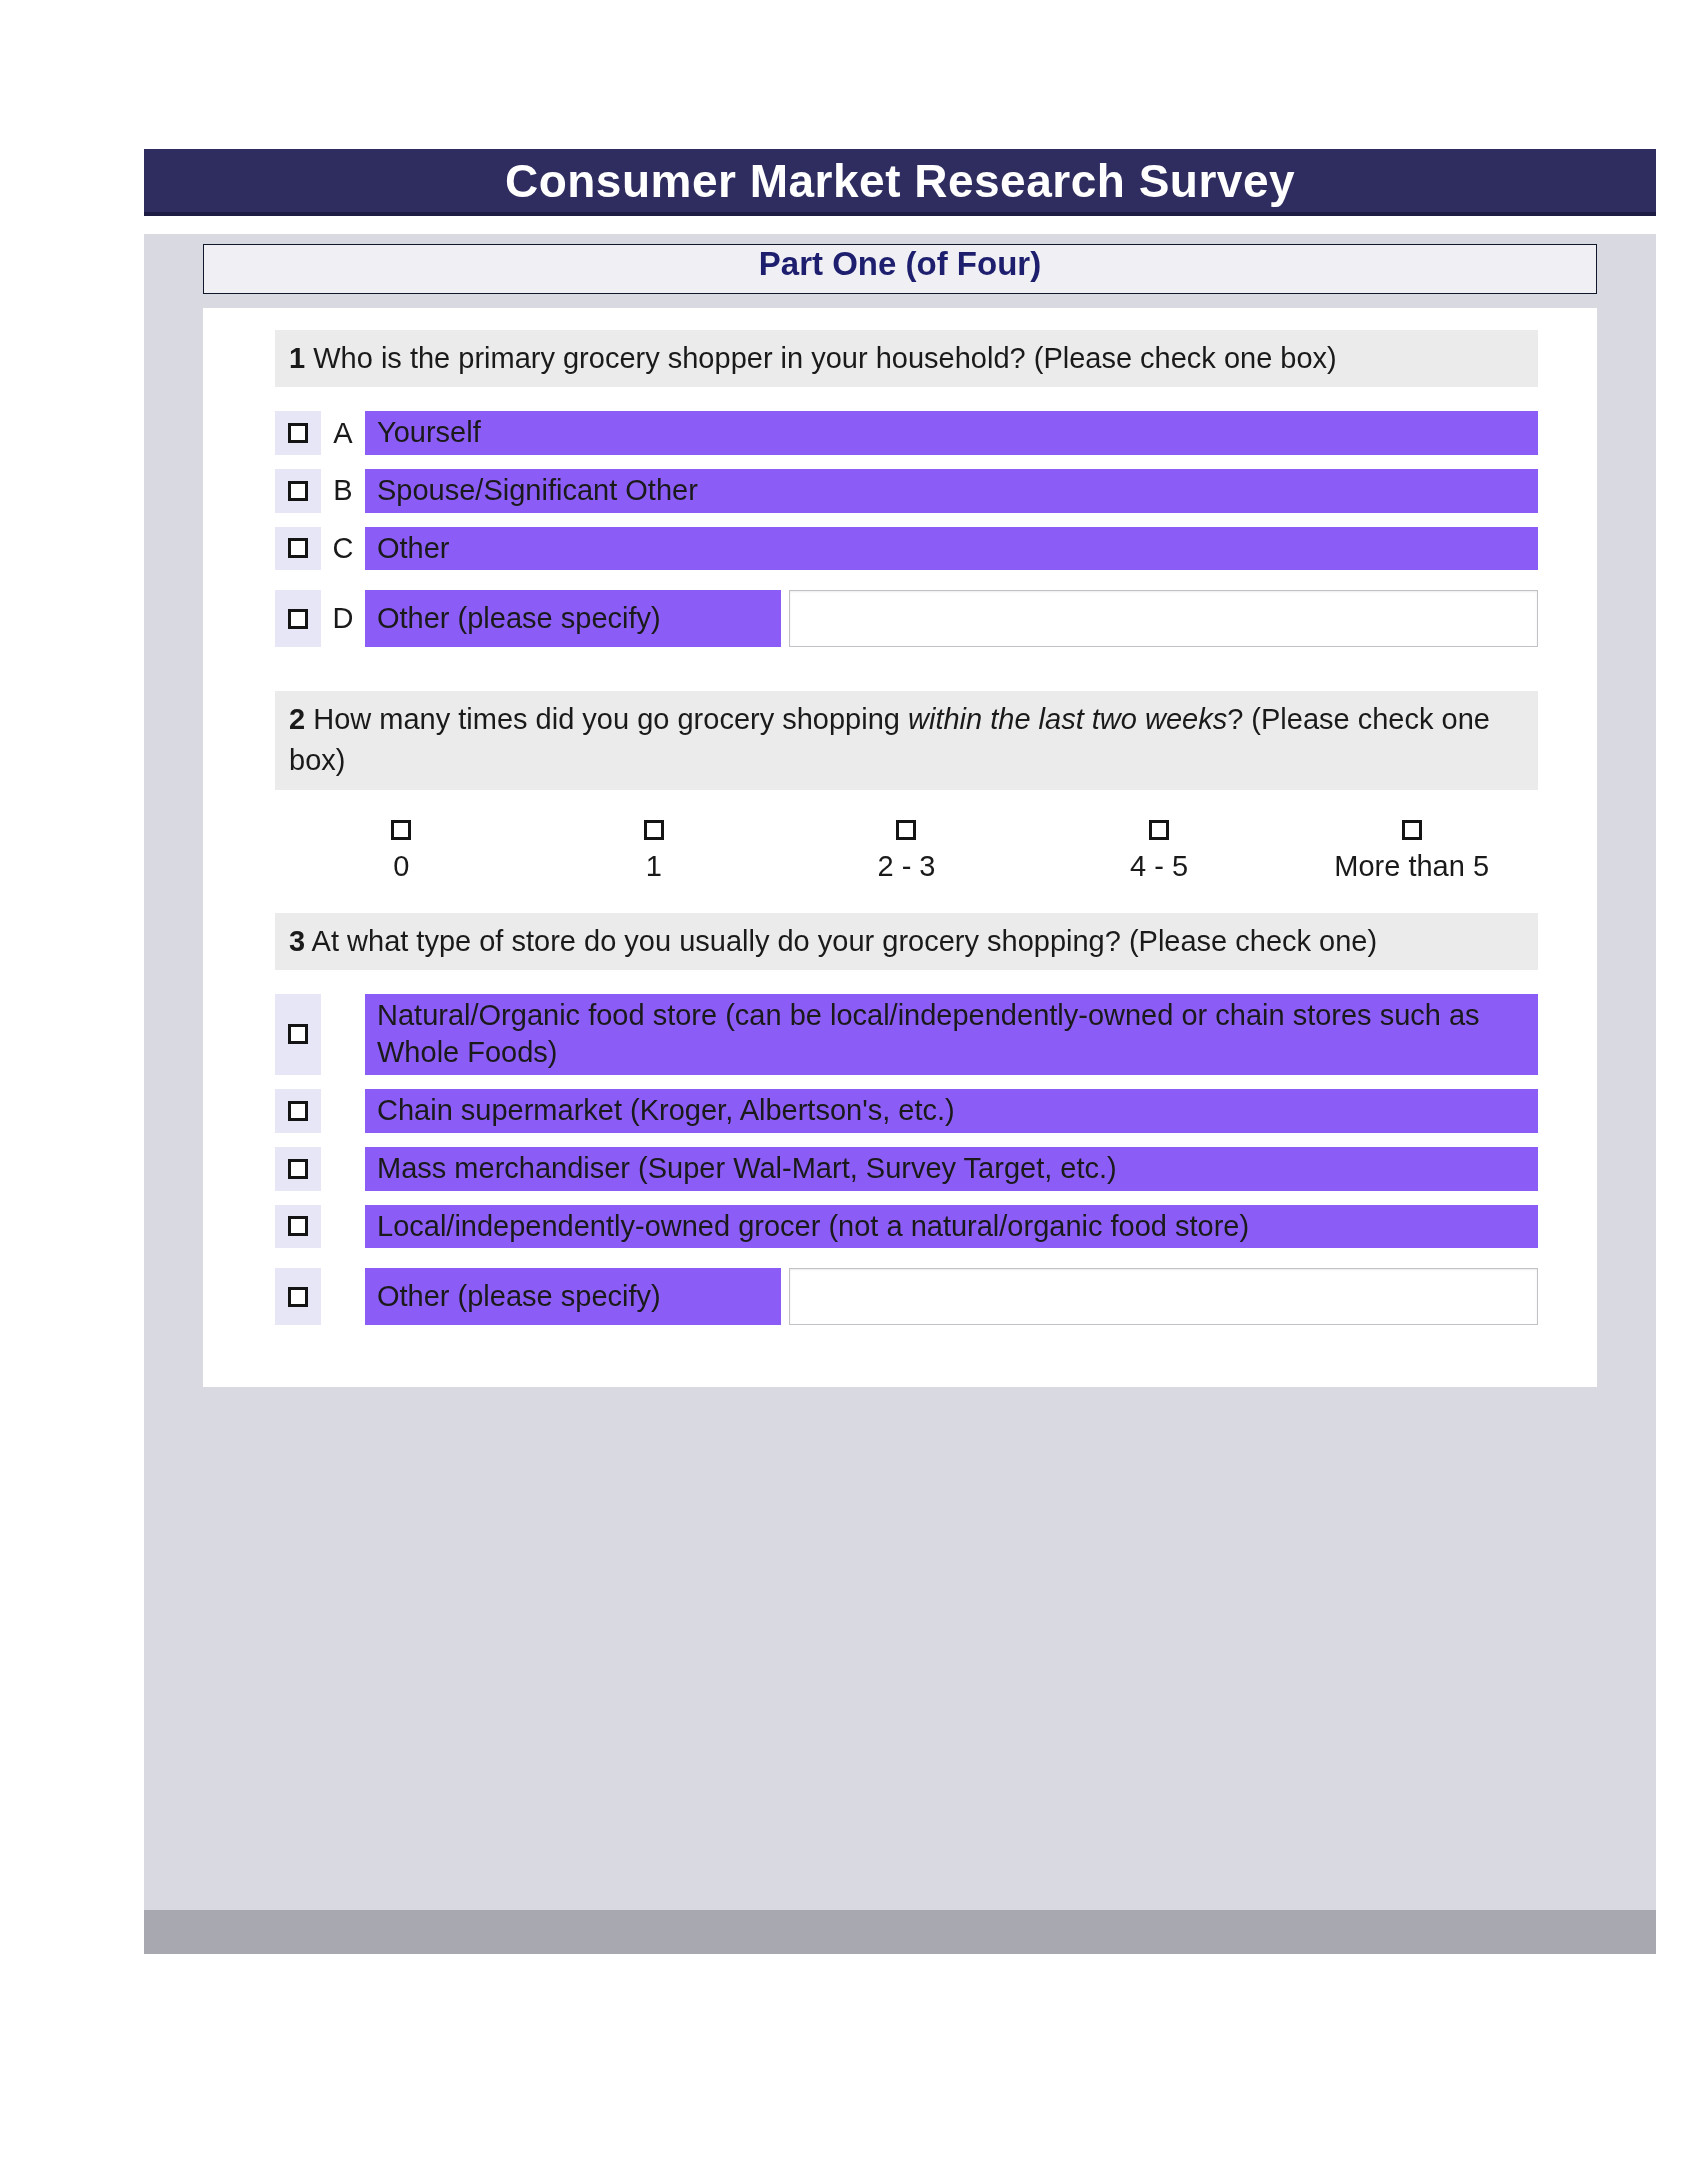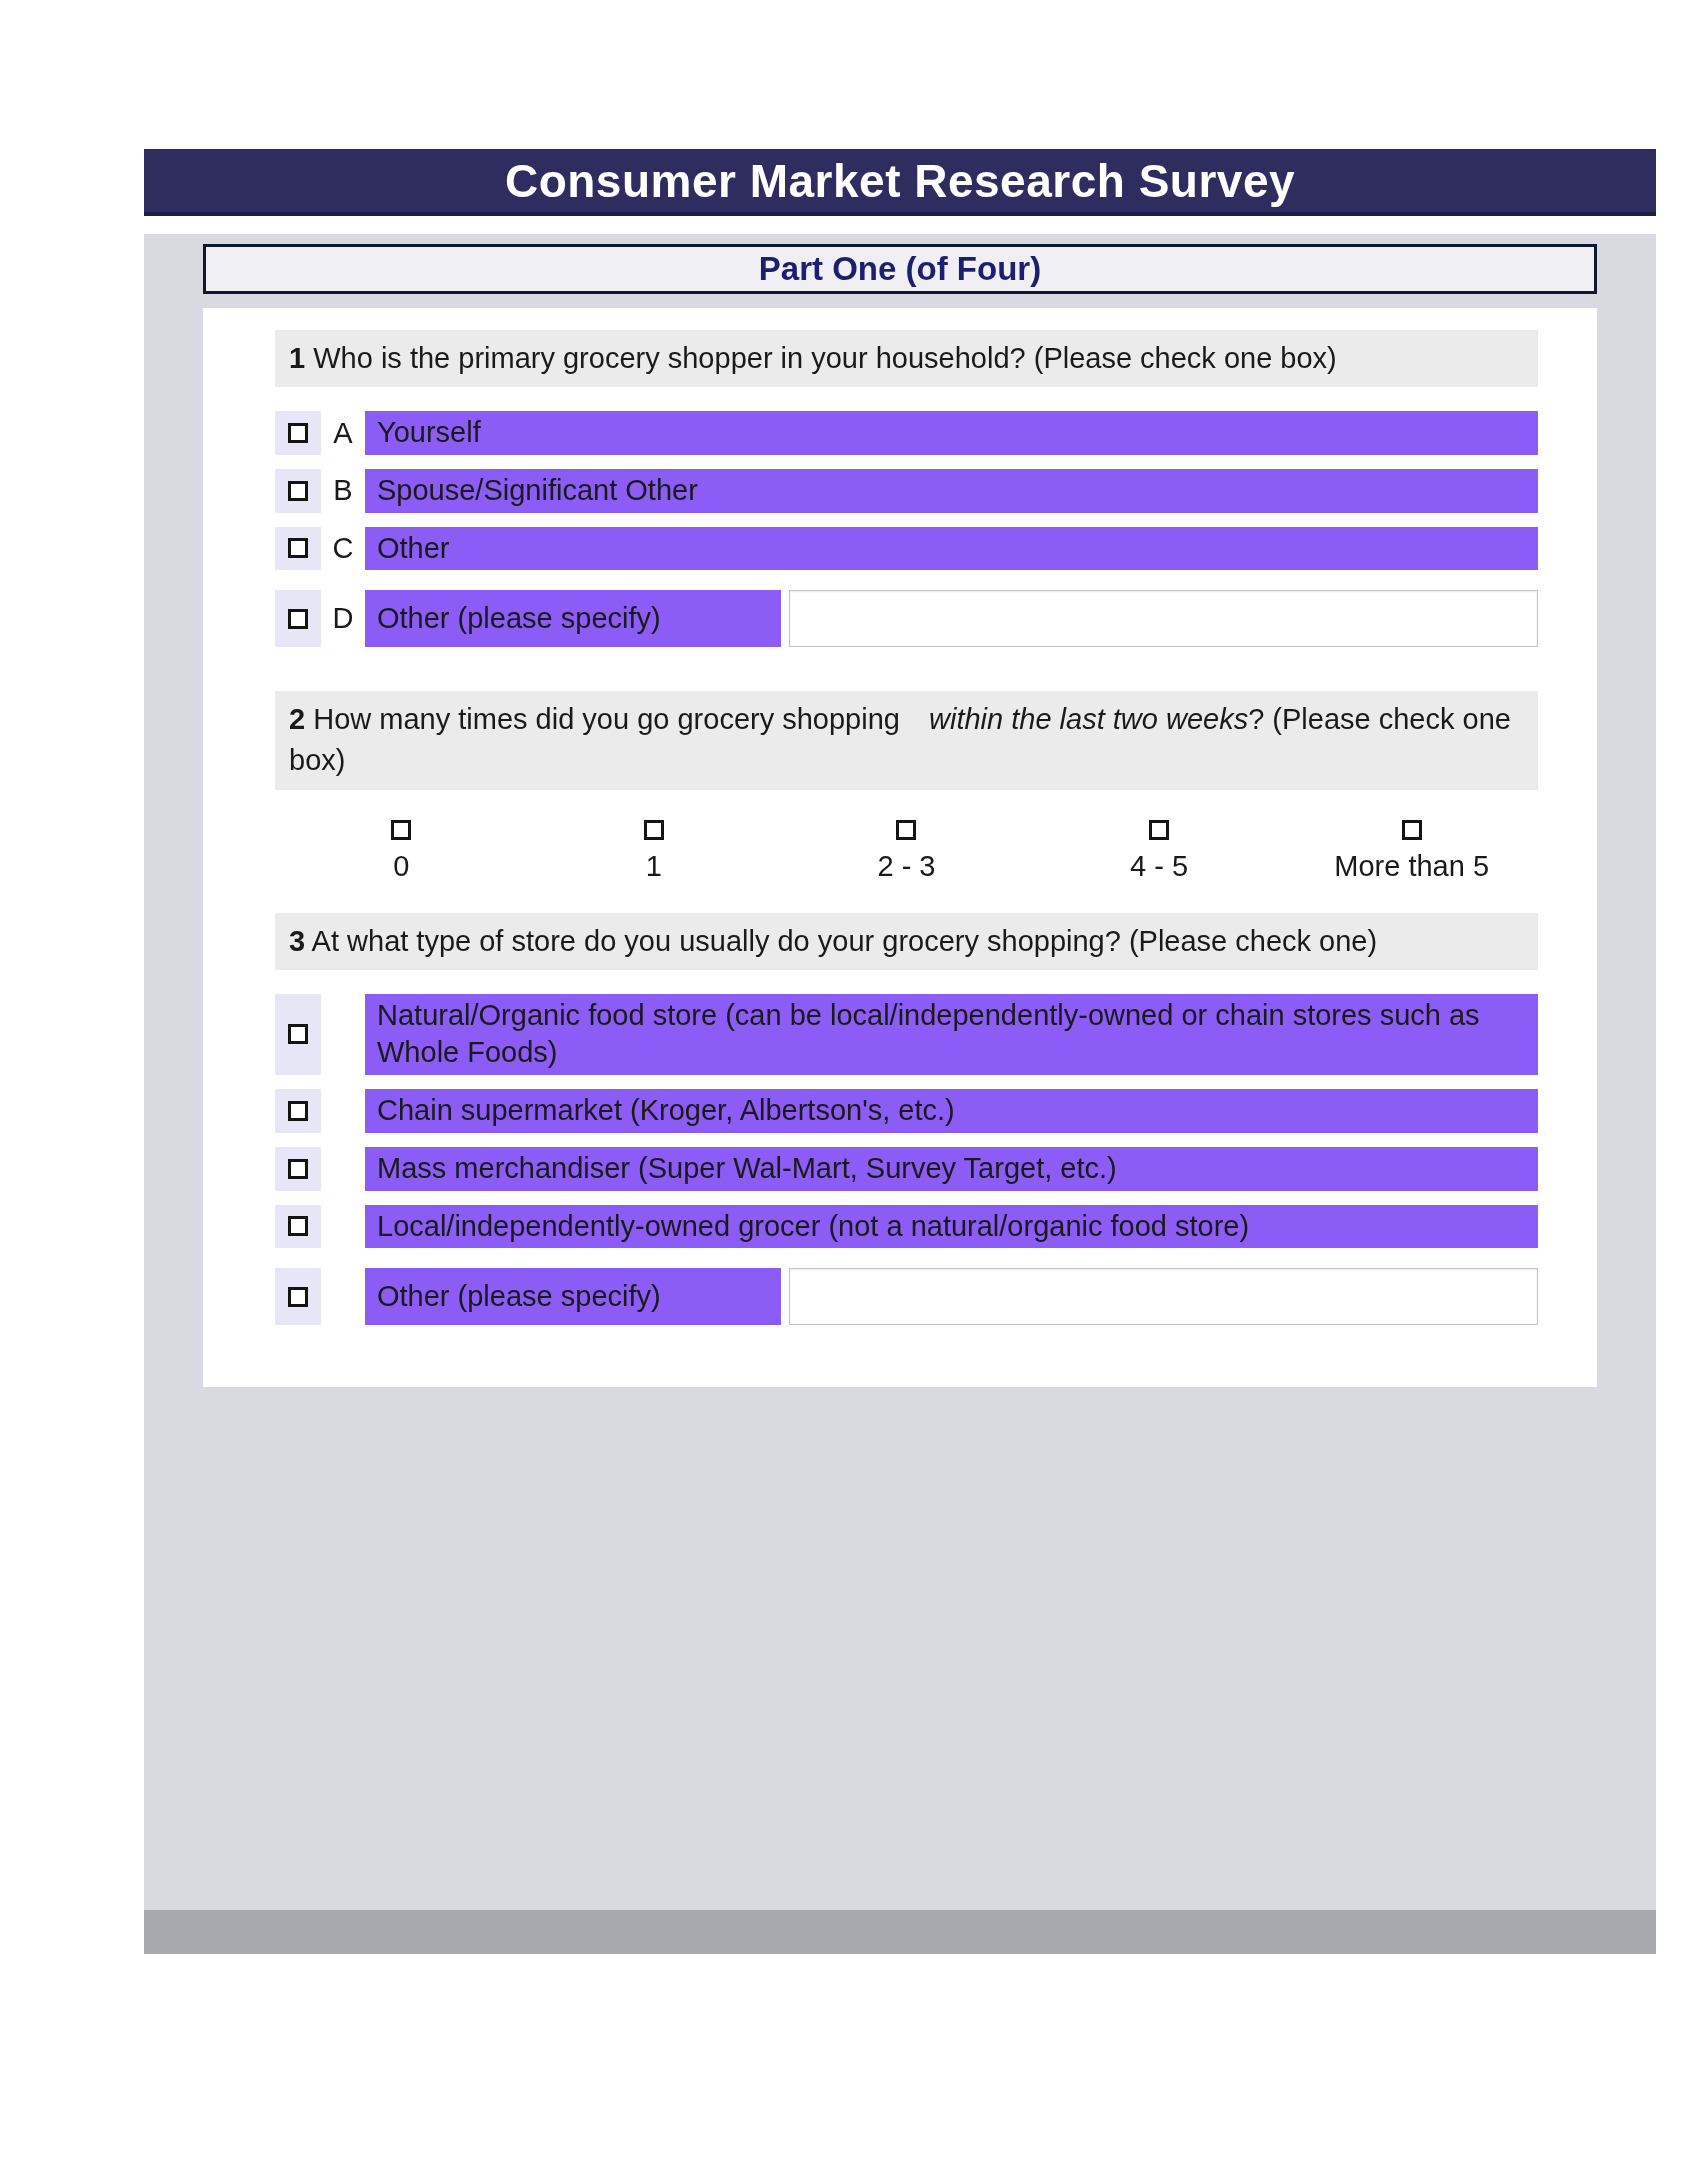--- a/index.html
+++ b/index.html
@@ -16,32 +16,32 @@
   .header-bar {
     height:67px; background:#2f2d60; border-bottom:4px solid #1d1c42;
     display:flex; align-items:center; justify-content:center;
   }
   .header-title { color:#ffffff; font-weight:bold; font-size:46px; letter-spacing:0.5px; }
 
   
   .content { margin-top:18px; background:#d9d9e2; height:1720px; position:relative; overflow:hidden; }
 
   .part-bar {
-    margin:10px 59px 0; height:50px; background:#efeff4; border:3px solid #0f172a;
-    display:flex; align-items:center; justify-content:center;
+    margin:10px 59px 0; height:50px; background:#efeff4; border:1px solid #0f172a;
+    display:flex; justify-content:center;
   }
   .part-title { color:#1e1e6e; font-weight:bold; font-size:33px; }
 
   .panel { margin:14px 59px 0; background:#ffffff; padding:22px 59px 48px 72px; }
 
   .q-text {
     background:#ebebeb; padding:8px 14px; font-size:29px; line-height:1.42;
   }
   .q-text b { font-weight:bold; }
-  .q-text i { font-style:italic;margin-left:21px; }
+  .q-text i { font-style:italic; }
   .spaced { margin-top:44px; }
   .spaced3 { margin-top:30px; }
 
   .opts { margin-top:24px; }
   .opt-row { display:flex; align-items:stretch; margin-bottom:14px; min-height:36px; }
   .opt-row.tall { min-height:57px; margin-top:20px; }
   .opt-row.tall2 { min-height:73px; }
   .cb-cell {
     width:46px; background:#e6e6f7; display:flex; align-items:center; justify-content:center;
     flex:none;

